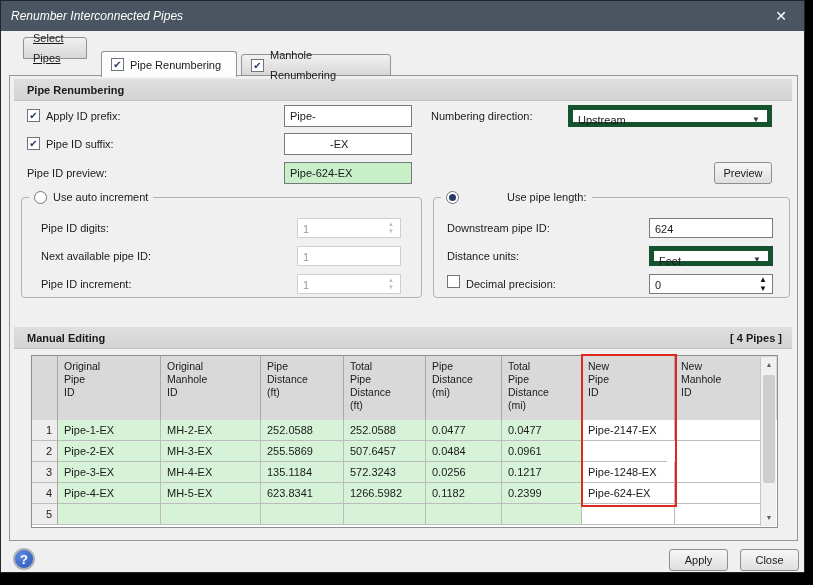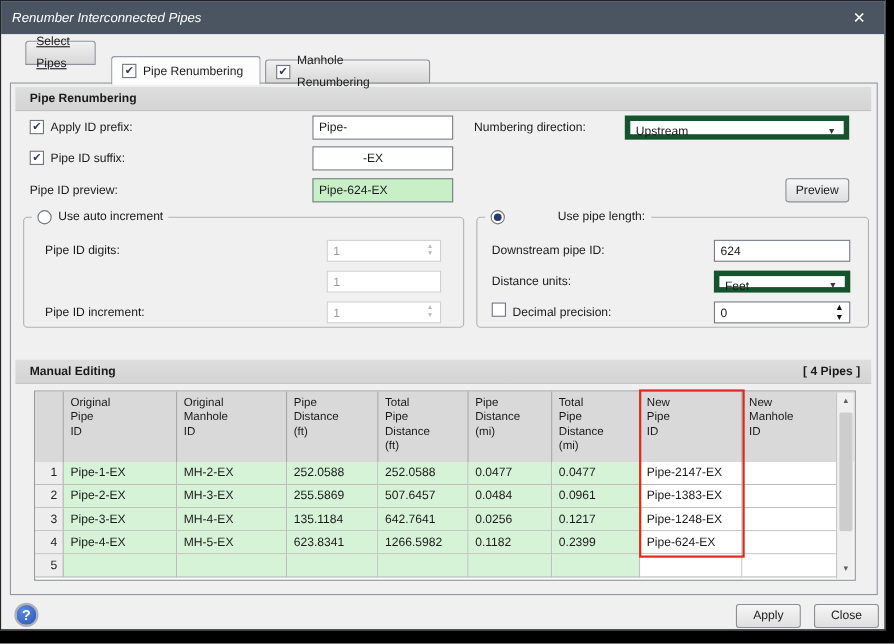--- a/index.html
+++ b/index.html
@@ -111,20 +111,21 @@
     <span>Use auto increment</span>
   </div>
   <div class="lbl abs" style="left:40px;top:216px;">Pipe ID digits:</div>
   <div class="tbox dis abs" style="left:296px;top:217px;width:104px;height:20px;">
     <span>1</span>
     <span class="spin">
         <span>▲</span>
         <span>▼</span>
       </span>
   </div>
+  <div class="lbl abs" style="left:40px;top:244px;">Next available pipe ID:</div>
   <div class="tbox dis abs" style="left:296px;top:245px;width:104px;height:20px;">1</div>
   <div class="lbl abs" style="left:40px;top:272px;">Pipe ID increment:</div>
   <div class="tbox dis abs" style="left:296px;top:273px;width:104px;height:20px;">
     <span>1</span>
     <span class="spin">
         <span>▲</span>
         <span>▼</span>
       </span>
   </div>
 
@@ -198,29 +199,28 @@
           <div class="cell c7 whitecell"></div>
         </div>
         <div class="trow">
           <div class="cell rn">2</div>
           <div class="cell c0 greencell">Pipe-2-EX</div>
           <div class="cell c1 greencell">MH-3-EX</div>
           <div class="cell c2 greencell">255.5869</div>
           <div class="cell c3 greencell">507.6457</div>
           <div class="cell c4 greencell">0.0484</div>
           <div class="cell c5 greencell">0.0961</div>
-          <div class="cell c6 whitecell">Pipe-1383-EX</div>
           <div class="cell c7 whitecell"></div>
         </div>
         <div class="trow">
           <div class="cell rn">3</div>
           <div class="cell c0 greencell">Pipe-3-EX</div>
           <div class="cell c1 greencell">MH-4-EX</div>
           <div class="cell c2 greencell">135.1184</div>
-          <div class="cell c3 greencell">642.7641</div>
+          <div class="cell c3 greencell">572.3243</div>
           <div class="cell c4 greencell">0.0256</div>
           <div class="cell c5 greencell">0.1217</div>
           <div class="cell c6 whitecell">Pipe-1248-EX</div>
           <div class="cell c7 whitecell"></div>
         </div>
         <div class="trow">
           <div class="cell rn">4</div>
           <div class="cell c0 greencell">Pipe-4-EX</div>
           <div class="cell c1 greencell">MH-5-EX</div>
           <div class="cell c2 greencell">623.8341</div>

